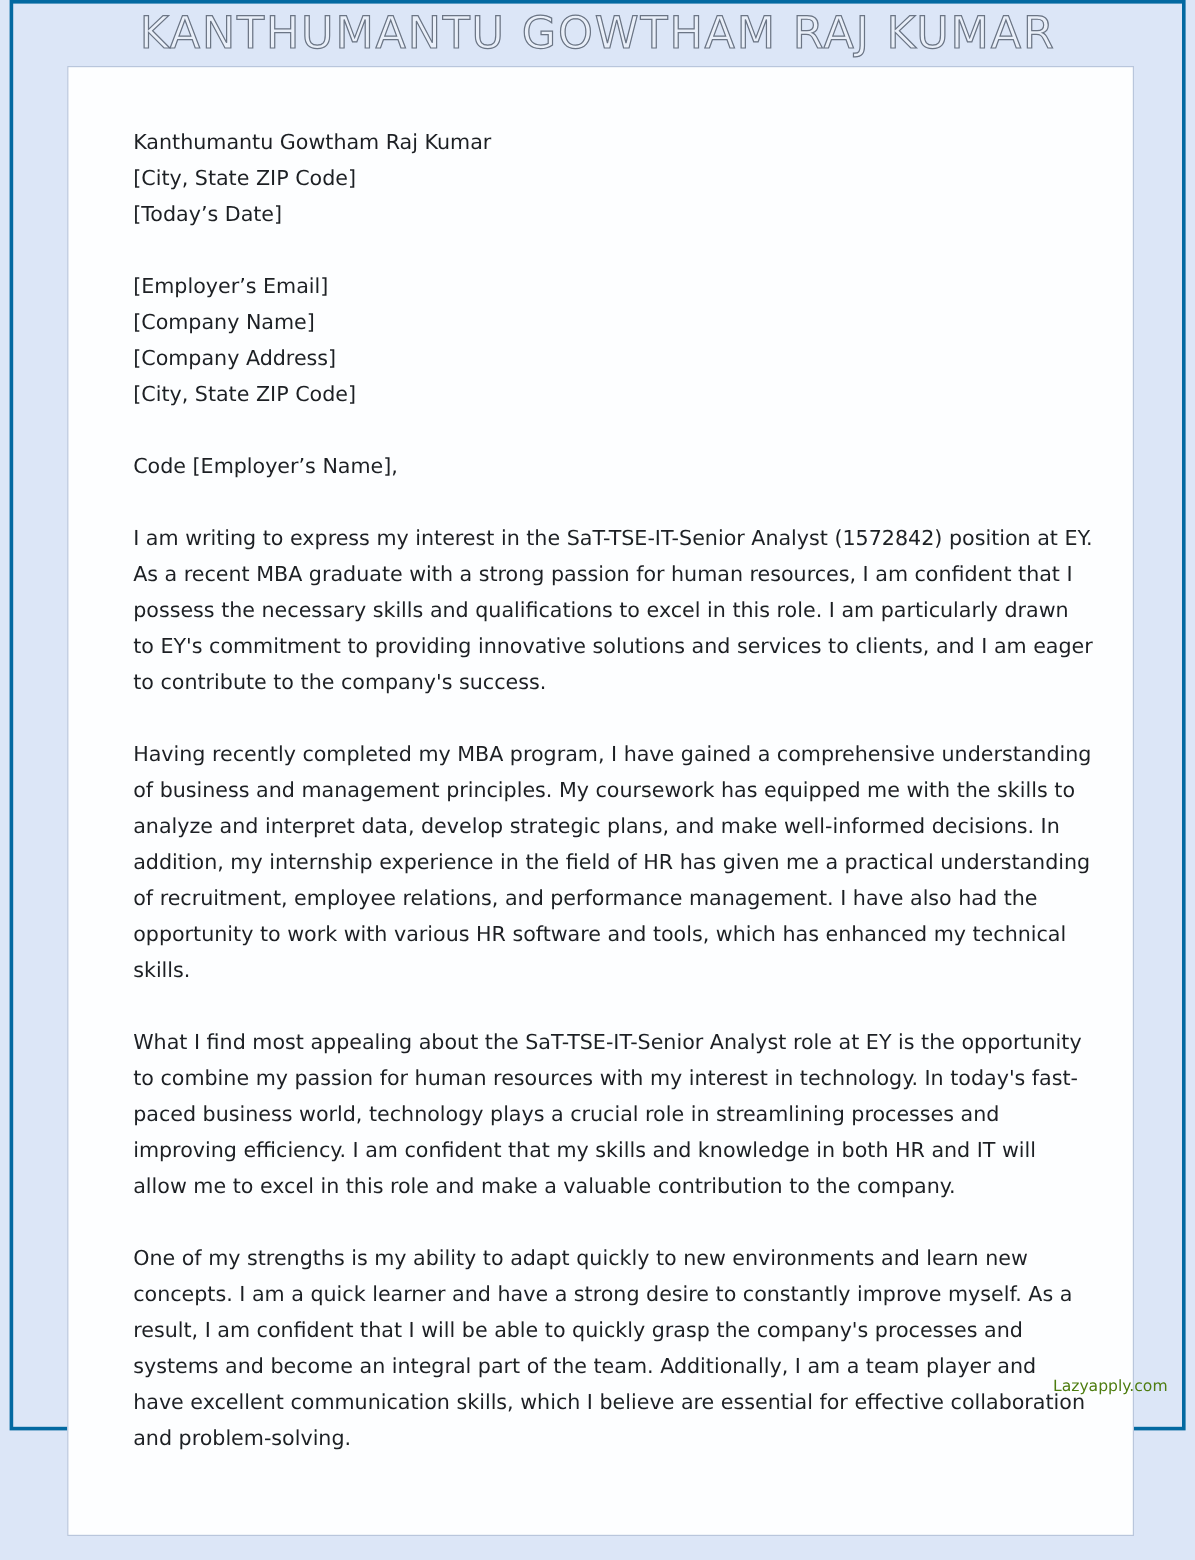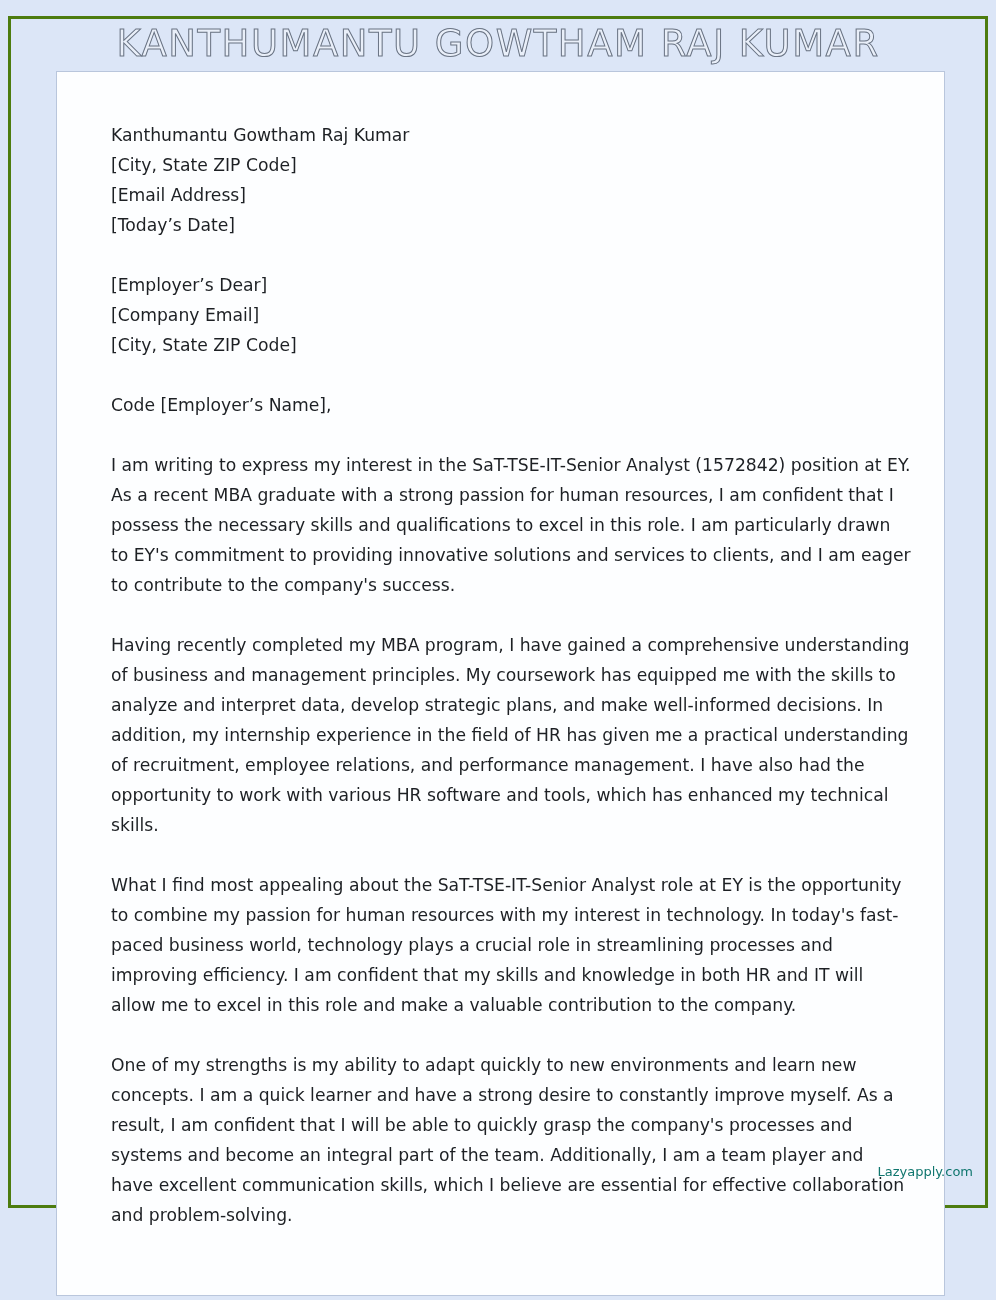--- a/index.html
+++ b/index.html
@@ -10,24 +10,24 @@
     width: 996px;
     height: 1300px;
     background: #dce6f7;
     font-family: "DejaVu Sans", sans-serif;
     overflow: hidden;
     position: relative;
   }
   .page-frame {
     position: absolute;
     left: 8px;
-    top: 16px;
+    top: 0;
     width: 980px;
     height: 1192px;
-    border: 3px solid #4d7c0f;
+    border: 3px solid #0369a1;
     box-sizing: border-box;
     background: #dce6f7;
   }
   .header {
     position: absolute;
     left: 0;
     top: 0;
     width: 100%;
     height: 48px;
     display: flex;
@@ -69,46 +69,46 @@
     margin: 0 0 30px 0;
   }
   .doc-body .addr-line {
     display: block;
   }
   .watermark {
     position: absolute;
     right: 12px;
     bottom: 26px;
     font-size: 13px;
-    color: #0f766e;
+    color: #4d7c0f;
     font-family: "DejaVu Sans", sans-serif;
   }
 </style>
 </head>
 <body>
 
 <div class="page-frame">
 
   <div class="header">
     <div class="header-title">KANTHUMANTU GOWTHAM  RAJ KUMAR</div>
   </div>
 
   <div class="doc-sheet">
     <div class="doc-body">
 
       <p>
         <span class="addr-line">Kanthumantu Gowtham Raj Kumar</span>
         <span class="addr-line">[City, State ZIP Code]</span>
-        <span class="addr-line">[Email Address]</span>
         <span class="addr-line">[Today’s Date]</span>
       </p>
 
       <p>
-        <span class="addr-line">[Employer’s Dear]</span>
-        <span class="addr-line">[Company Email]</span>
+        <span class="addr-line">[Employer’s Email]</span>
+        <span class="addr-line">[Company Name]</span>
+        <span class="addr-line">[Company Address]</span>
         <span class="addr-line">[City, State ZIP Code]</span>
       </p>
 
       <p>Code [Employer’s Name],</p>
 
       <p>I am writing to express my interest in the SaT-TSE-IT-Senior Analyst (1572842) position at EY. As a recent MBA graduate with a strong passion for human resources, I am confident that I possess the necessary skills and qualifications to excel in this role. I am particularly drawn to EY's commitment to providing innovative solutions and services to clients, and I am eager to contribute to the company's success.</p>
       <p>Having recently completed my MBA program, I have gained a comprehensive understanding of business and management principles. My coursework has equipped me with the skills to analyze and interpret data, develop strategic plans, and make well-informed decisions. In addition, my internship experience in the field of HR has given me a practical understanding of recruitment, employee relations, and performance management. I have also had the opportunity to work with various HR software and tools, which has enhanced my technical skills.</p>
       <p>What I find most appealing about the SaT-TSE-IT-Senior Analyst role at EY is the opportunity to combine my passion for human resources with my interest in technology. In today's fast-paced business world, technology plays a crucial role in streamlining processes and improving efficiency. I am confident that my skills and knowledge in both HR and IT will allow me to excel in this role and make a valuable contribution to the company.</p>
       <p>One of my strengths is my ability to adapt quickly to new environments and learn new concepts. I am a quick learner and have a strong desire to constantly improve myself. As a result, I am confident that I will be able to quickly grasp the company's processes and systems and become an integral part of the team. Additionally, I am a team player and have excellent communication skills, which I believe are essential for effective collaboration and problem-solving.</p>
 

